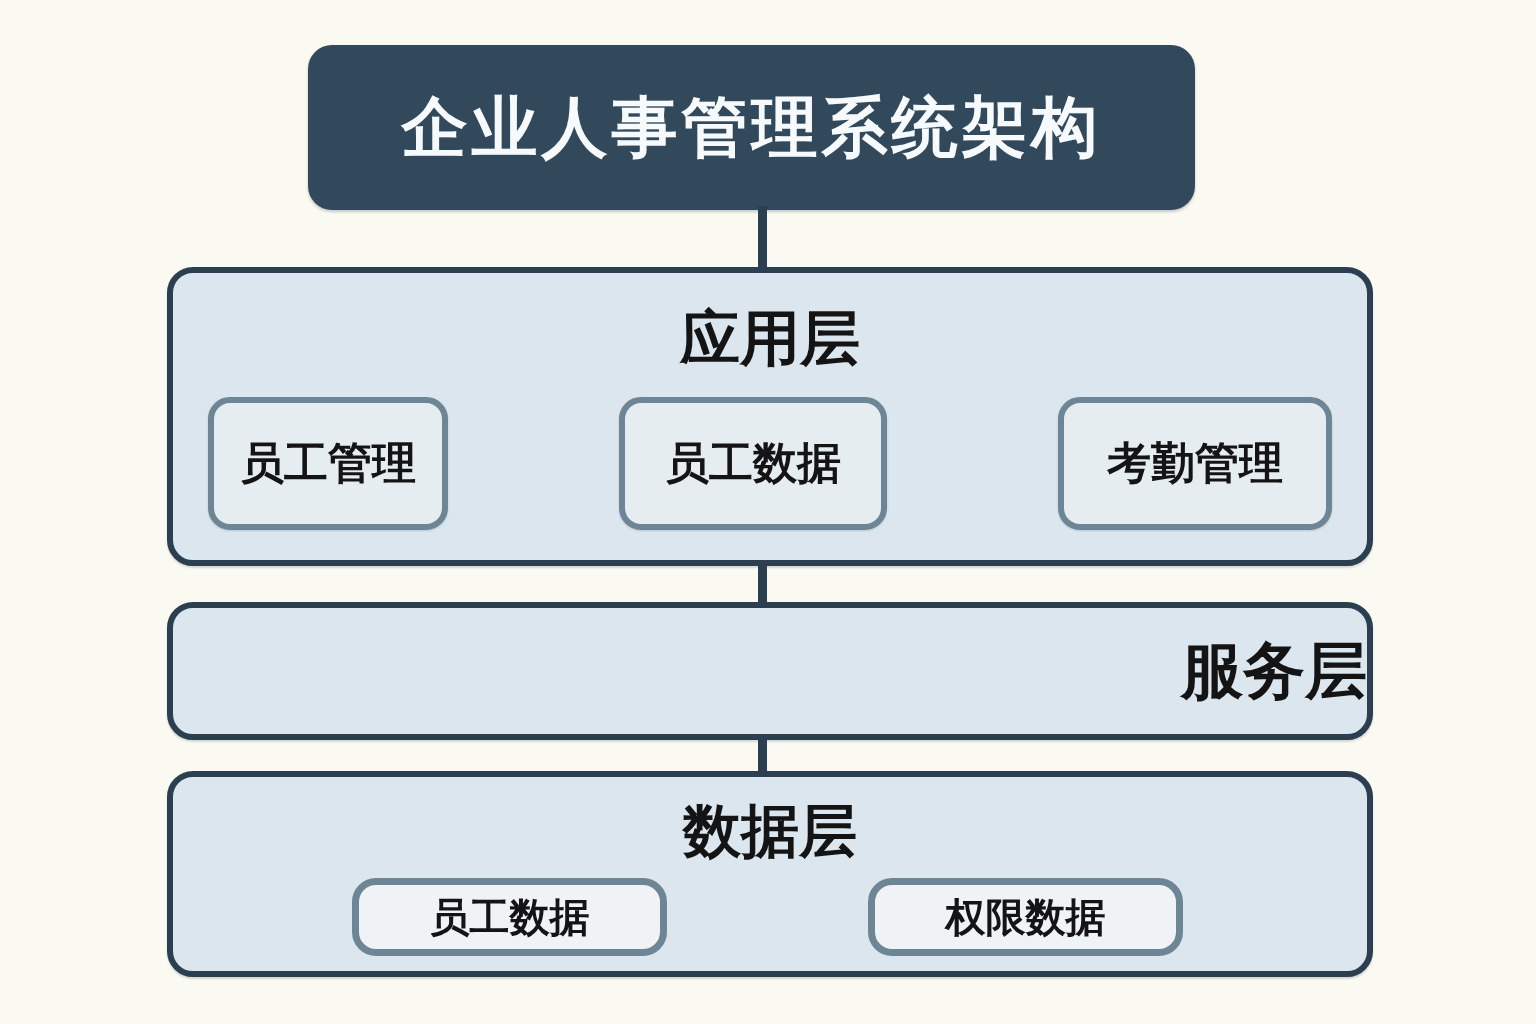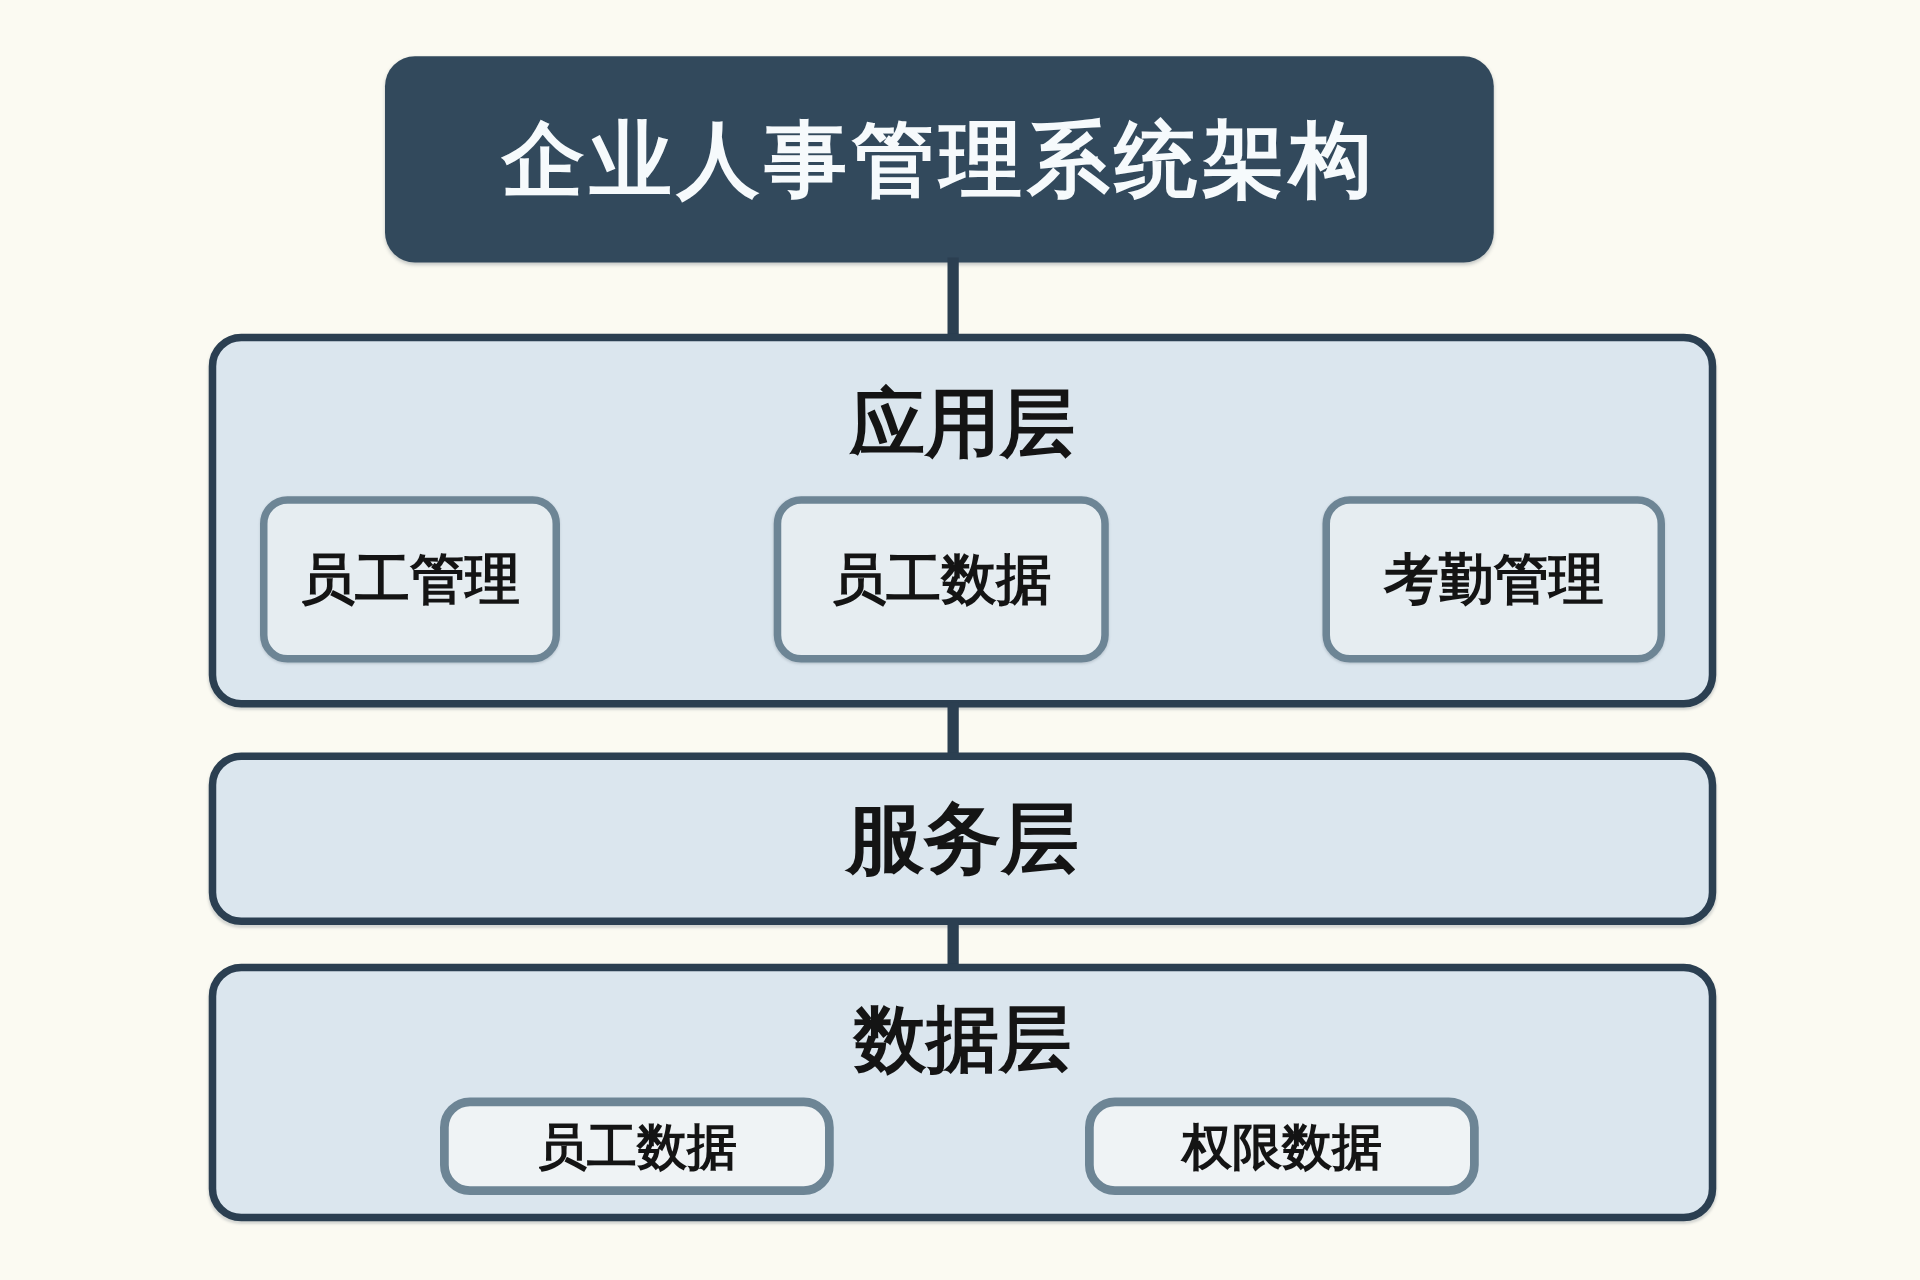--- a/index.html
+++ b/index.html
@@ -60,21 +60,21 @@
     box-shadow: 0 2px 2px rgba(40,55,70,0.18);
   }
   .layer h2 {
     text-align: center;
     color: var(--text);
     font-weight: bold;
     white-space: nowrap;
   }
   .layer.application { top: 267px; height: 299px; }
   .layer.application h2 { margin-top: 26px; font-size: 60px; }
-  .layer.service { top: 602px; height: 138px; display: flex; align-items: center; justify-content: center; }
+  .layer.service { top: 602px; height: 138px; display: flex; align-items: center; justify-content: flex-end; }
   .layer.service h2 { font-size: 62px; }
   .layer.data { top: 771px; height: 206px; }
   .layer.data h2 { margin-top: 16px; font-size: 58px; }
   .modules {
     position: absolute;
     left: 0; right: 0; top: 124px;
     height: 133px;
     display: flex;
     justify-content: space-between;
     padding: 0 35px;

